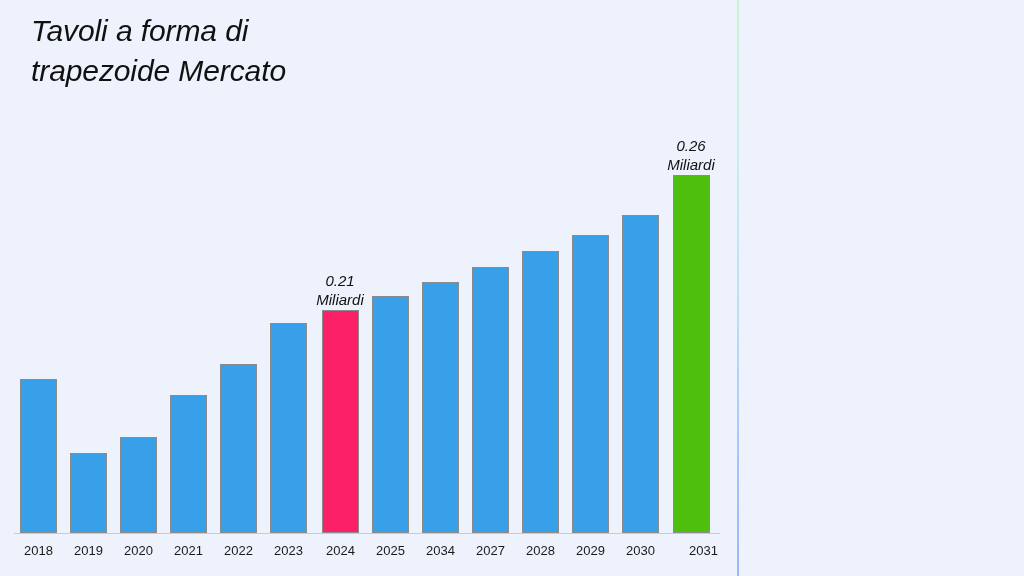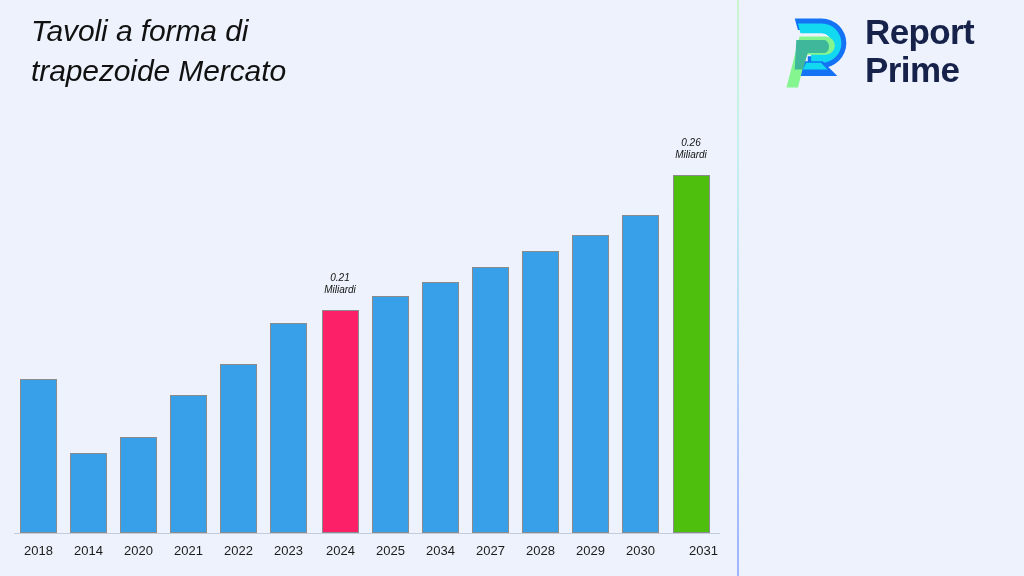--- a/index.html
+++ b/index.html
@@ -67,21 +67,21 @@
     background: #c2ccdd;
   }
   .bar {
     position: absolute;
     box-sizing: border-box;
     border: 1px solid #8b8b8b;
   }
   .bar-value {
     position: absolute;
     text-align: center;
-    font-size: 10px;
+    font-size: 15px;
     font-style: italic;
     font-weight: 400;
     color: #111111;
     line-height: 1.24;
     white-space: pre-line;
   }
   .tick-label {
     position: absolute;
     text-align: center;
     font-size: 13px;
@@ -168,21 +168,21 @@
           <div class="bar" style="left: 673px; top: 175px; width: 37px; height: 358px; background: rgb(77, 191, 12);"></div>
         </div>
       <div id="bar-values-layer">
           <div class="bar-value" style="left: 300px; top: 272px; width: 80px;">0.21
 Miliardi</div>
           <div class="bar-value" style="left: 651px; top: 137px; width: 80px;">0.26
 Miliardi</div>
         </div>
       <div id="ticks-layer">
           <div class="tick-label" style="left: 12px; width: 53px;">2018</div>
-          <div class="tick-label" style="left: 62px; width: 53px;">2014</div>
+          <div class="tick-label" style="left: 62px; width: 53px;">2019</div>
           <div class="tick-label" style="left: 112px; width: 53px;">2020</div>
           <div class="tick-label" style="left: 162px; width: 53px;">2021</div>
           <div class="tick-label" style="left: 212px; width: 53px;">2022</div>
           <div class="tick-label" style="left: 262px; width: 53px;">2023</div>
           <div class="tick-label" style="left: 314px; width: 53px;">2024</div>
           <div class="tick-label" style="left: 364px; width: 53px;">2025</div>
           <div class="tick-label" style="left: 414px; width: 53px;">2034</div>
           <div class="tick-label" style="left: 464px; width: 53px;">2027</div>
           <div class="tick-label" style="left: 514px; width: 53px;">2028</div>
           <div class="tick-label" style="left: 564px; width: 53px;">2029</div>
@@ -190,35 +190,16 @@
           <div class="tick-label" style="left: 665px; width: 53px; text-align: right;">2031</div>
         </div>
     </div>
 
   </div>
 
   <div id="panel-divider"></div>
 
   <div id="right-panel">
 
-    <div id="logo">
-      <div id="logo-mark">
-        <svg viewBox="0 0 100 100" width="82" height="82" aria-hidden="true">
-
-          <path d="M22 8 H58 A30 30 0 0 1 58 68 H34 L22 8 Z" fill="none"></path>
-          <path d="M24 8 H57 A30 30 0 0 1 57 68 H40 V54 H57 A16 16 0 0 0 57 22 H28 Z" fill="#1473f5"></path>
-
-          <path d="M28 14 H57 A24 24 0 0 1 57 62 H44 V50 H57 A12 12 0 0 0 57 26 H31 Z" fill="#12d8f0"></path>
-
-          <path d="M30 78 H76 L58 60 H36 Z" fill="#1473f5"></path>
-          <path d="M34 70 H64 L56 62 H38 Z" fill="#12d8f0"></path>
-
-          <path d="M14 92 L30 30 H62 A11 11 0 0 1 62 52 H38 L28 92 Z" fill="#84f58f"></path>
-          <path d="M26 34 H61 A9 9 0 0 1 61 50 H40 L34 70 L24 70 Z" fill="#3fb79b"></path>
-        </svg>
-      </div>
-      <div id="logo-wordmark">Report
-Prime</div>
-    </div>
 
 
   </div>
 </div>
 
 </body></html>

